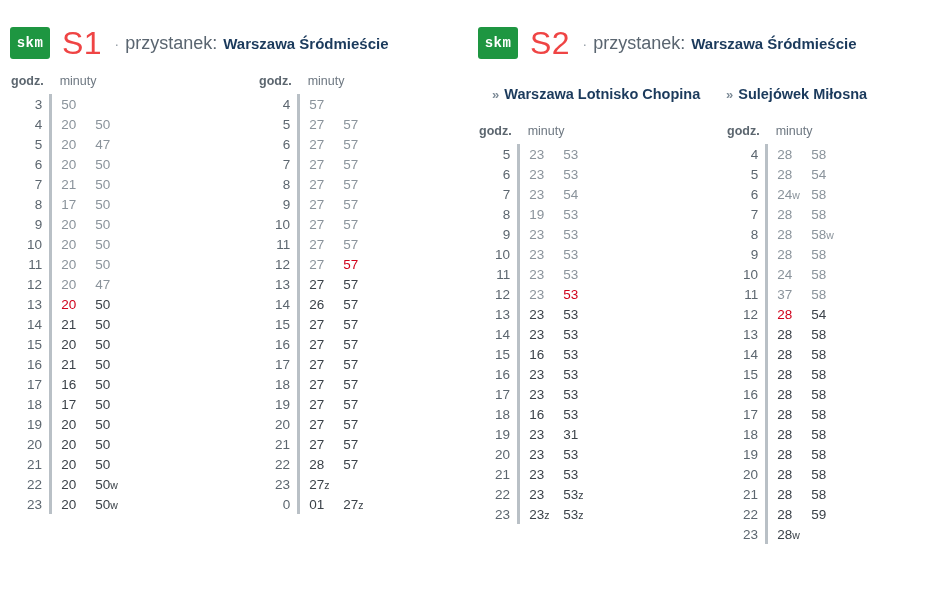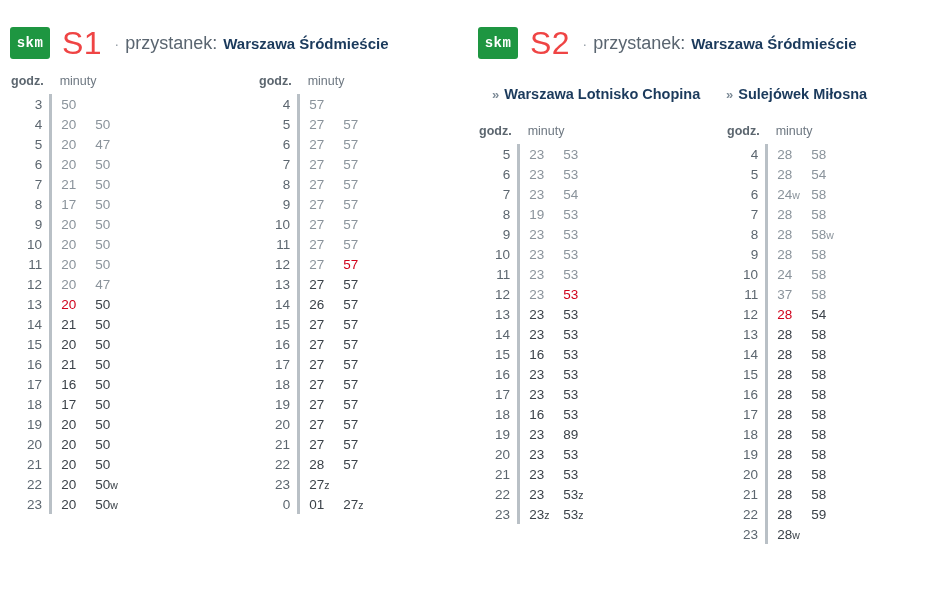--- a/index.html
+++ b/index.html
@@ -438,21 +438,21 @@
               <tr>
                 <td class="hour">17</td>
                 <td class="mins"><span class="m dark">23</span><span class="m dark">53</span></td>
               </tr>
               <tr>
                 <td class="hour">18</td>
                 <td class="mins"><span class="m dark">16</span><span class="m dark">53</span></td>
               </tr>
               <tr>
                 <td class="hour">19</td>
-                <td class="mins"><span class="m dark">23</span><span class="m dark">89</span></td>
+                <td class="mins"><span class="m dark">23</span><span class="m dark">31</span></td>
               </tr>
               <tr>
                 <td class="hour">20</td>
                 <td class="mins"><span class="m dark">23</span><span class="m dark">53</span></td>
               </tr>
               <tr>
                 <td class="hour">21</td>
                 <td class="mins"><span class="m dark">23</span><span class="m dark">53</span></td>
               </tr>
               <tr>

